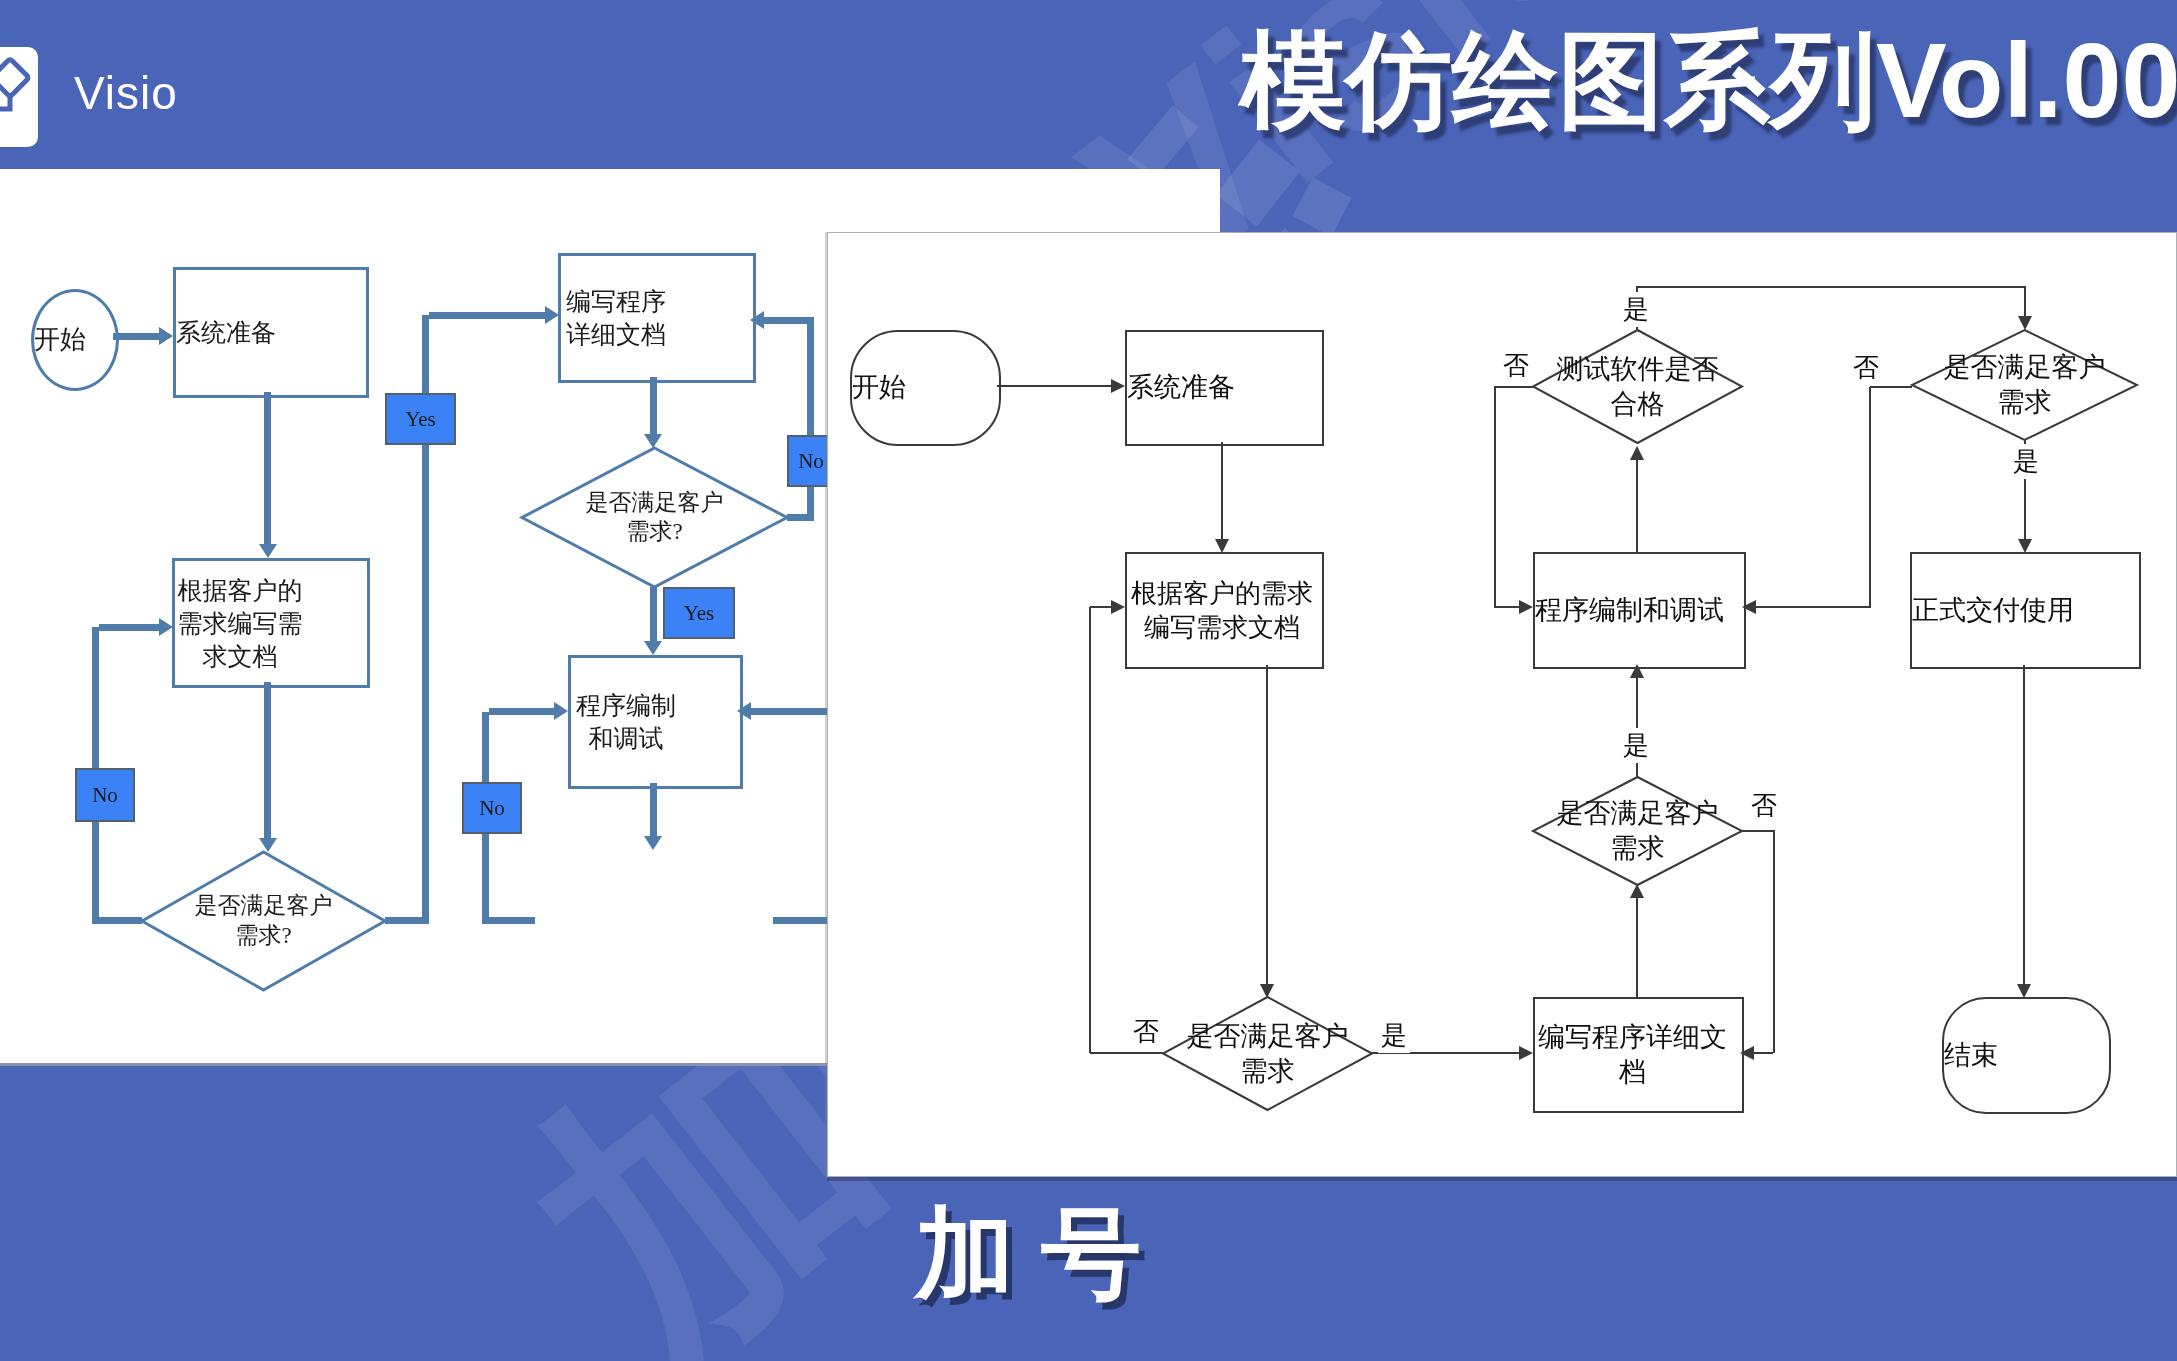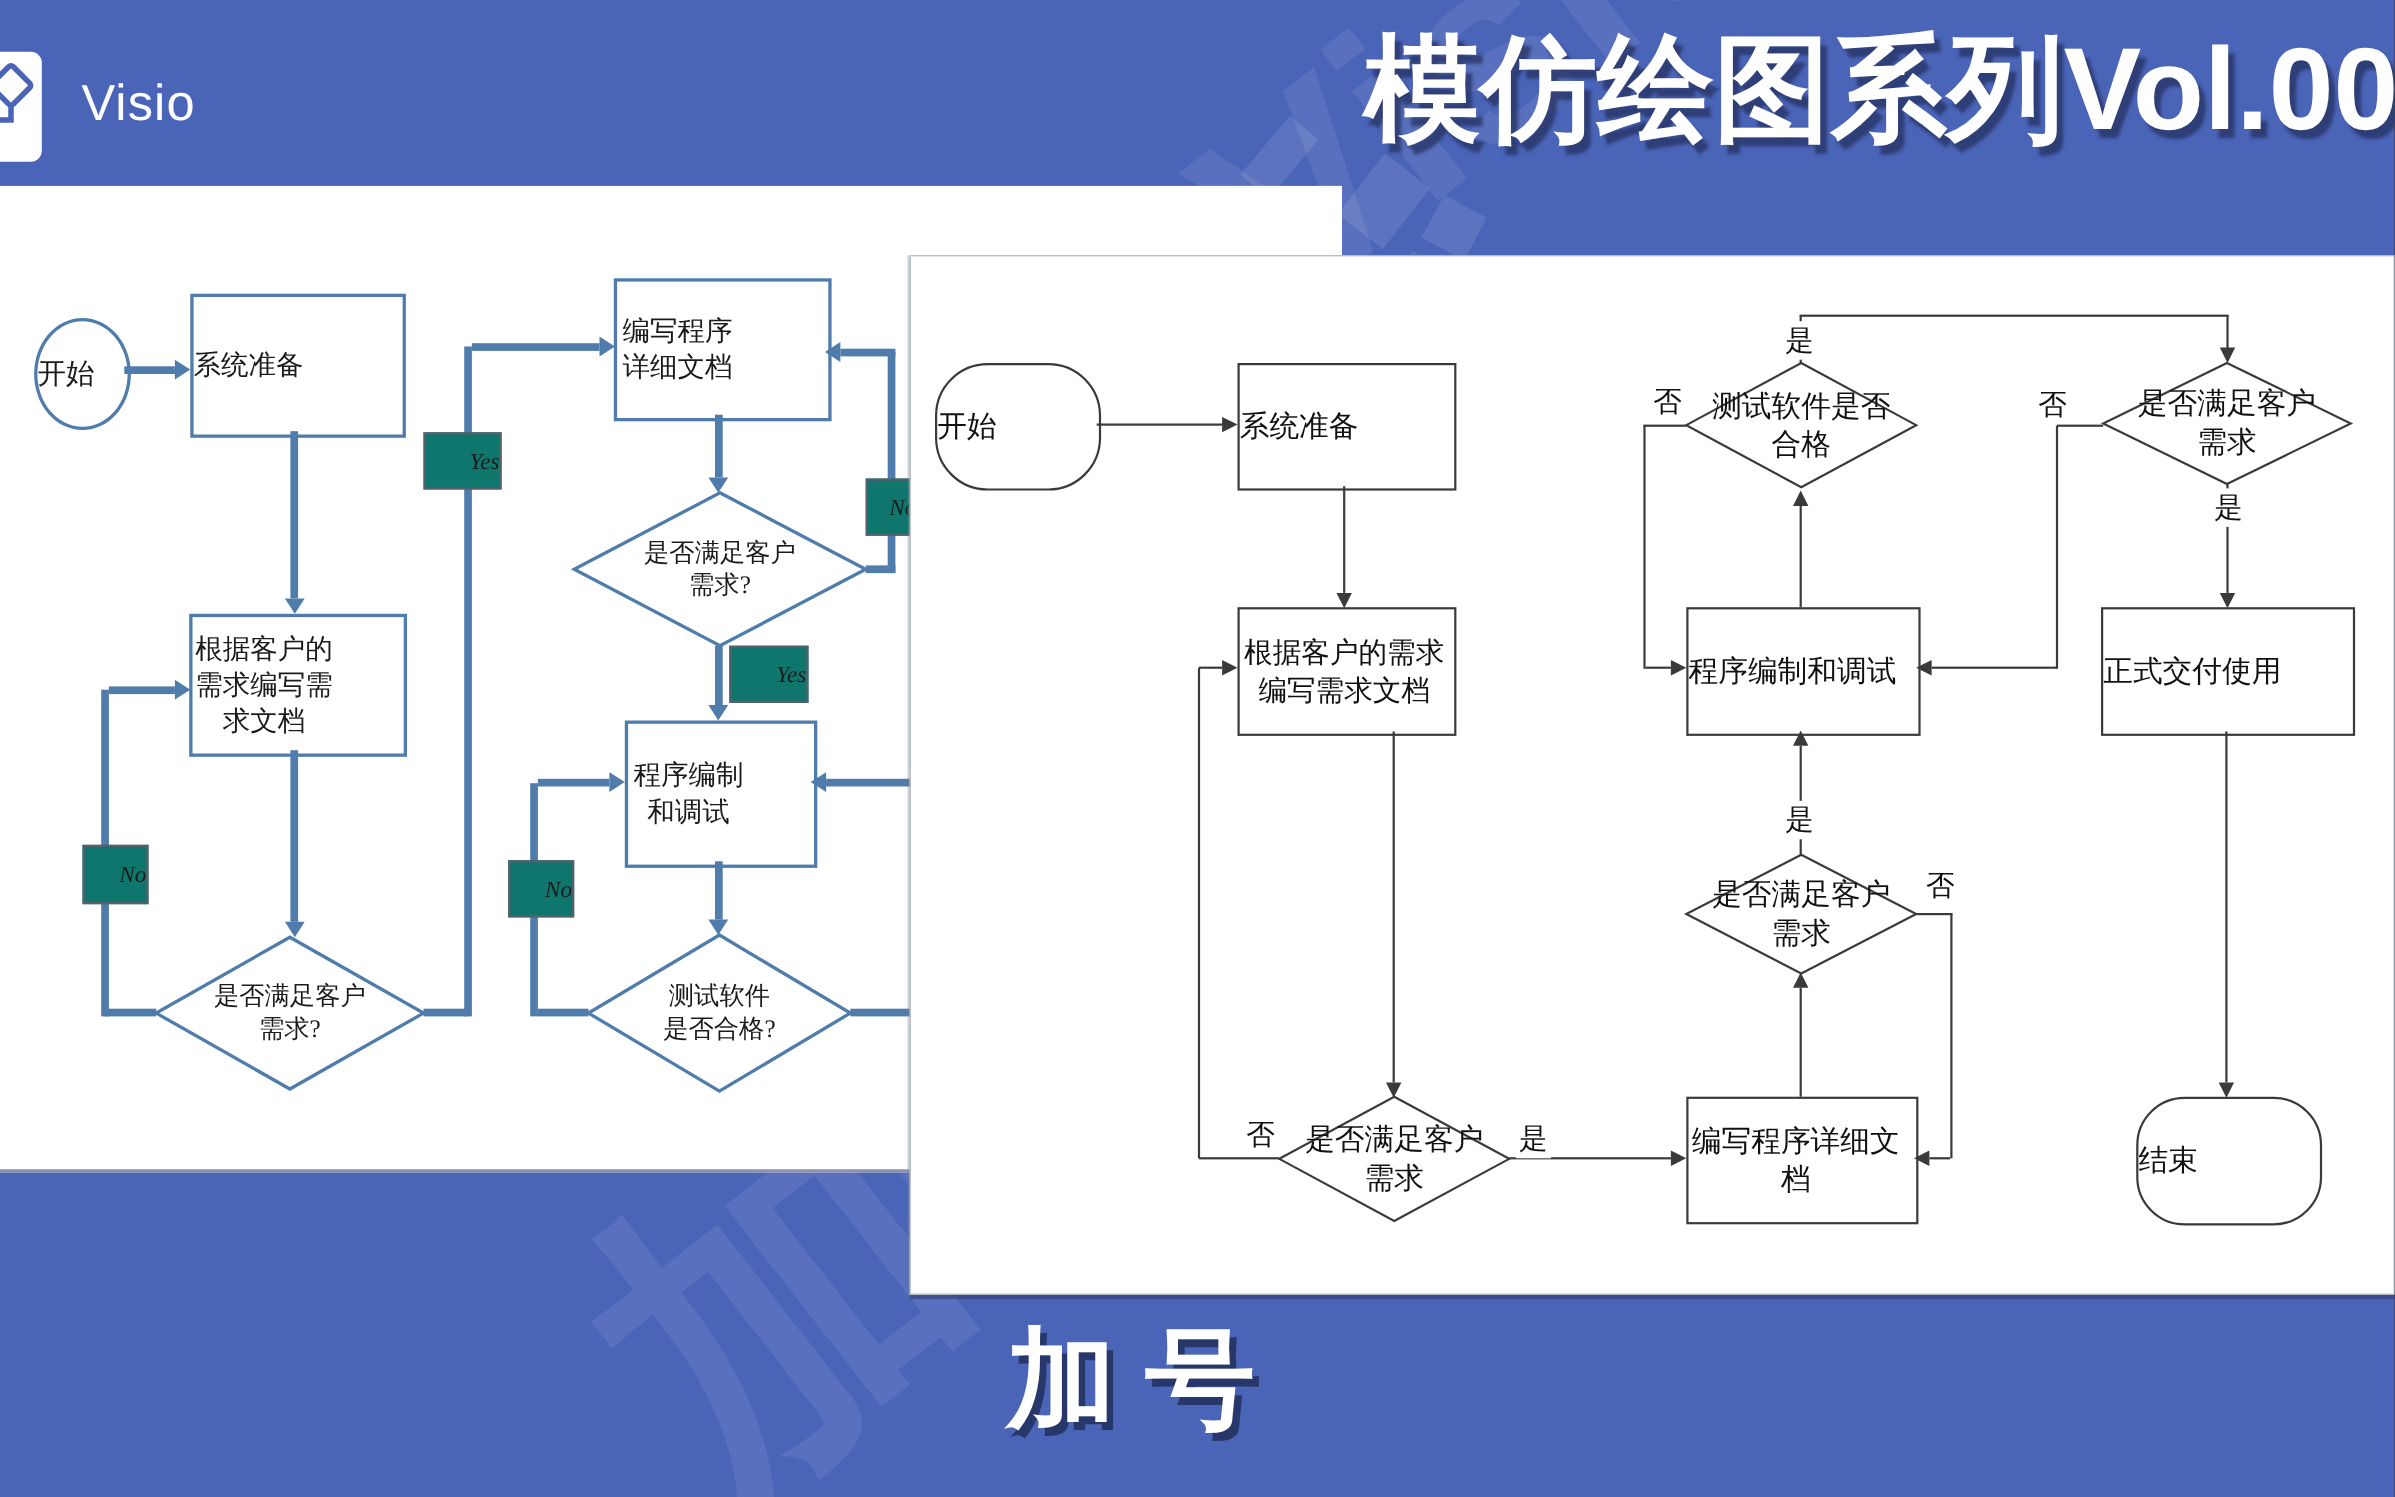--- a/index.html
+++ b/index.html
@@ -30,22 +30,22 @@
   .lar-l{border-width:9px 14px 9px 0;border-right-color:#4f7cab;}
   .lar-d{border-width:14px 9px 0 9px;border-top-color:#4f7cab;}
   .rar-r{border-width:7px 0 7px 14px;border-left-color:#3a3a3a;}
   .rar-l{border-width:7px 14px 7px 0;border-right-color:#3a3a3a;}
   .rar-d{border-width:14px 7px 0 7px;border-top-color:#3a3a3a;}
   .rar-u{border-width:0 7px 14px 7px;border-bottom-color:#3a3a3a;}
   .node{position:absolute;display:flex;align-items:center;justify-content:flex-start;text-align:center;background:#fff;}
   .lchart{position:absolute;inset:0;z-index:3;filter:blur(.45px);color:#1b1b1b;
           font-family:"Liberation Serif",serif;}
   .lchart .node{border:3px solid #4f7cab;font-size:25px;line-height:1.32;}
-  .lchart .tag{position:absolute;display:flex;align-items:center;justify-content:flex-end;background:#0f766e;
-               border:2px solid #55606d;font-size:21px;z-index:5;font-style:italic;}
+  .lchart .tag{position:absolute;display:flex;align-items:center;justify-content:center;background:#3b82f6;
+               border:2px solid #55606d;font-size:21px;z-index:5;}
   .rchart{position:absolute;inset:0;z-index:12;color:#111;}
   .rchart .node{border:2px solid #3a3a3a;font-size:27px;font-weight:500;line-height:1.3;}
   .diamond{position:absolute;}
   .diamond svg{position:absolute;left:0;top:0;width:100%;height:100%;overflow:visible;}
   .diamond polygon{fill:#fff;vector-effect:non-scaling-stroke;}
   .d-l polygon{stroke:#4f7cab;stroke-width:3;}
   .d-r polygon{stroke:#3a3a3a;stroke-width:2;}
   .dtext{position:absolute;left:50%;top:50%;transform:translate(-50%,-50%);text-align:center;line-height:1.3;}
   .d-l .dtext{font-size:23px;}
   .d-r .dtext{font-size:27px;font-weight:500;}
@@ -89,26 +89,20 @@
           <polygon points="50,0 100,50 50,100 0,50"></polygon>
         </svg>
       <div class="dtext" style="width:150px;">是否满足客户需求?</div>
     </div>
     <div class="diamond d-l" style="left:522px;top:448px;width:265px;height:139px;">
       <svg viewBox="0 0 100 100" preserveAspectRatio="none">
           <polygon points="50,0 100,50 50,100 0,50"></polygon>
         </svg>
       <div class="dtext" style="width:150px;">是否满足客户需求?</div>
     </div>
-    <div class="diamond d-l" style="left:535px;top:850px;width:238px;height:142px;">
-      <svg viewBox="0 0 100 100" preserveAspectRatio="none">
-          <polygon points="50,0 100,50 50,100 0,50"></polygon>
-        </svg>
-      <div class="dtext" style="width:106px;">测试软件是否合格?</div>
-    </div>
 
     <i class="sg l" style="left:113px;top:333px;width:46px;height:7px;"></i>
     <i class="ar lar-r" style="left:159px;top:327px;"></i>
     <i class="sg l" style="left:264px;top:392px;width:7px;height:152px;"></i>
     <i class="ar lar-d" style="left:259px;top:544px;"></i>
     <i class="sg l" style="left:264px;top:682px;width:7px;height:156px;"></i>
     <i class="ar lar-d" style="left:259px;top:838px;"></i>
 
     <i class="sg l" style="left:95px;top:917px;width:47px;height:7px;"></i>
     <i class="sg l" style="left:92px;top:627px;width:7px;height:297px;"></i>

